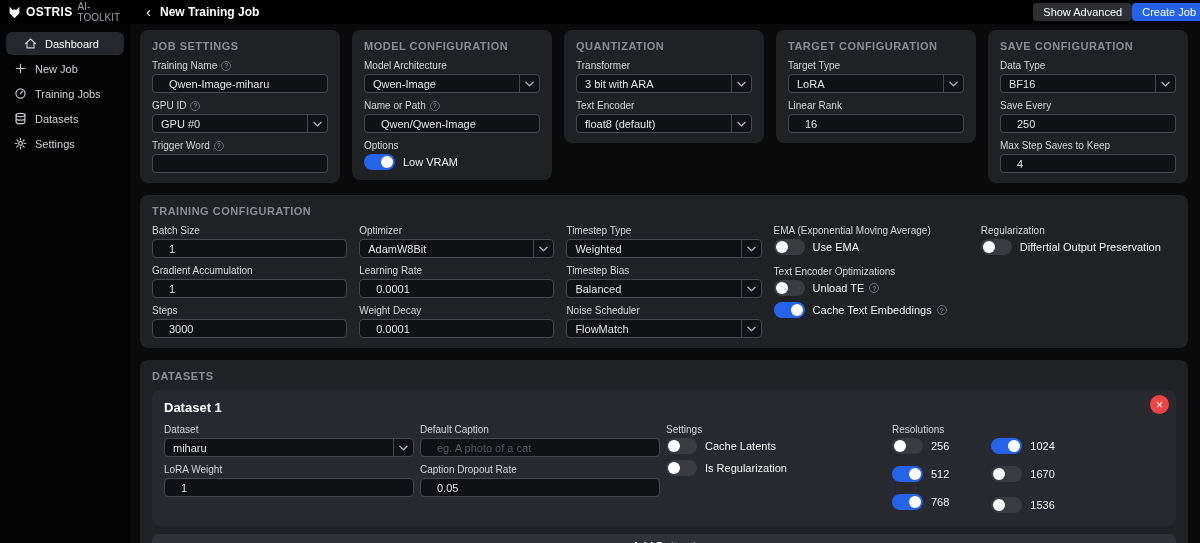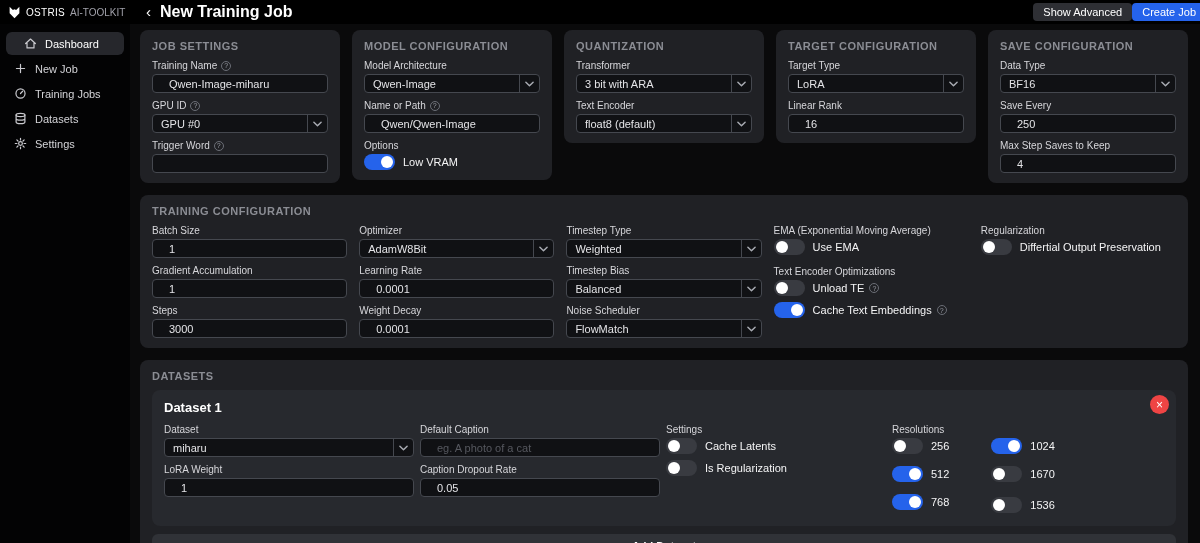--- a/index.html
+++ b/index.html
@@ -3,25 +3,25 @@
 <meta charset="utf-8">
 <style>
   *{box-sizing:border-box;margin:0;padding:0;}
   html,body{width:1200px;height:543px;overflow:hidden;}
   body{font-family:"Liberation Sans",sans-serif;background:#0a0a0b;color:#e4e4e7;font-size:11px;}
 
   
   .topbar{height:24px;background:#000;display:flex;align-items:center;gap:16px;padding-left:8px;overflow:hidden;}
   .brand{display:flex;align-items:center;gap:5px;width:122px;flex:none;}
   .logo svg{width:13px;height:13px;display:block;}
-  .brand-name{font-weight:normal;font-size:10px;color:#fff;letter-spacing:.3px;}
+  .brand-name{font-weight:bold;font-size:12px;color:#fff;letter-spacing:.3px;}
   .brand-suffix{font-size:10px;color:#a1a1aa;}
   .page-head{display:flex;align-items:center;gap:9px;}
   .back{color:#fff;font-size:15px;line-height:1;cursor:pointer;margin-top:-2px;}
-  .page-title{font-weight:bold;font-size:16px;color:#fff;}
+  .page-title{font-weight:bold;font-size:12px;color:#fff;}
   .topbar-actions{margin-left:auto;display:flex;align-items:center;}
   .btn{border:none;border-radius:4px;font-size:11px;padding:3px 10px;color:#fff;cursor:pointer;font-family:inherit;}
   .btn-secondary{background:#2e2f34;}
   .btn-primary{background:#2563eb;margin-right:-6px;}
 
   
   .body{display:flex;height:519px;}
   .sidebar{width:130px;background:#030304;padding:8px 6px;flex:none;}
   .side-item{display:flex;align-items:center;gap:8px;padding:5px 8px;border-radius:6px;color:#d4d4d8;cursor:pointer;margin-bottom:2px;}
   .side-item.active{background:#26272c;color:#fff;padding-left:18px;}

